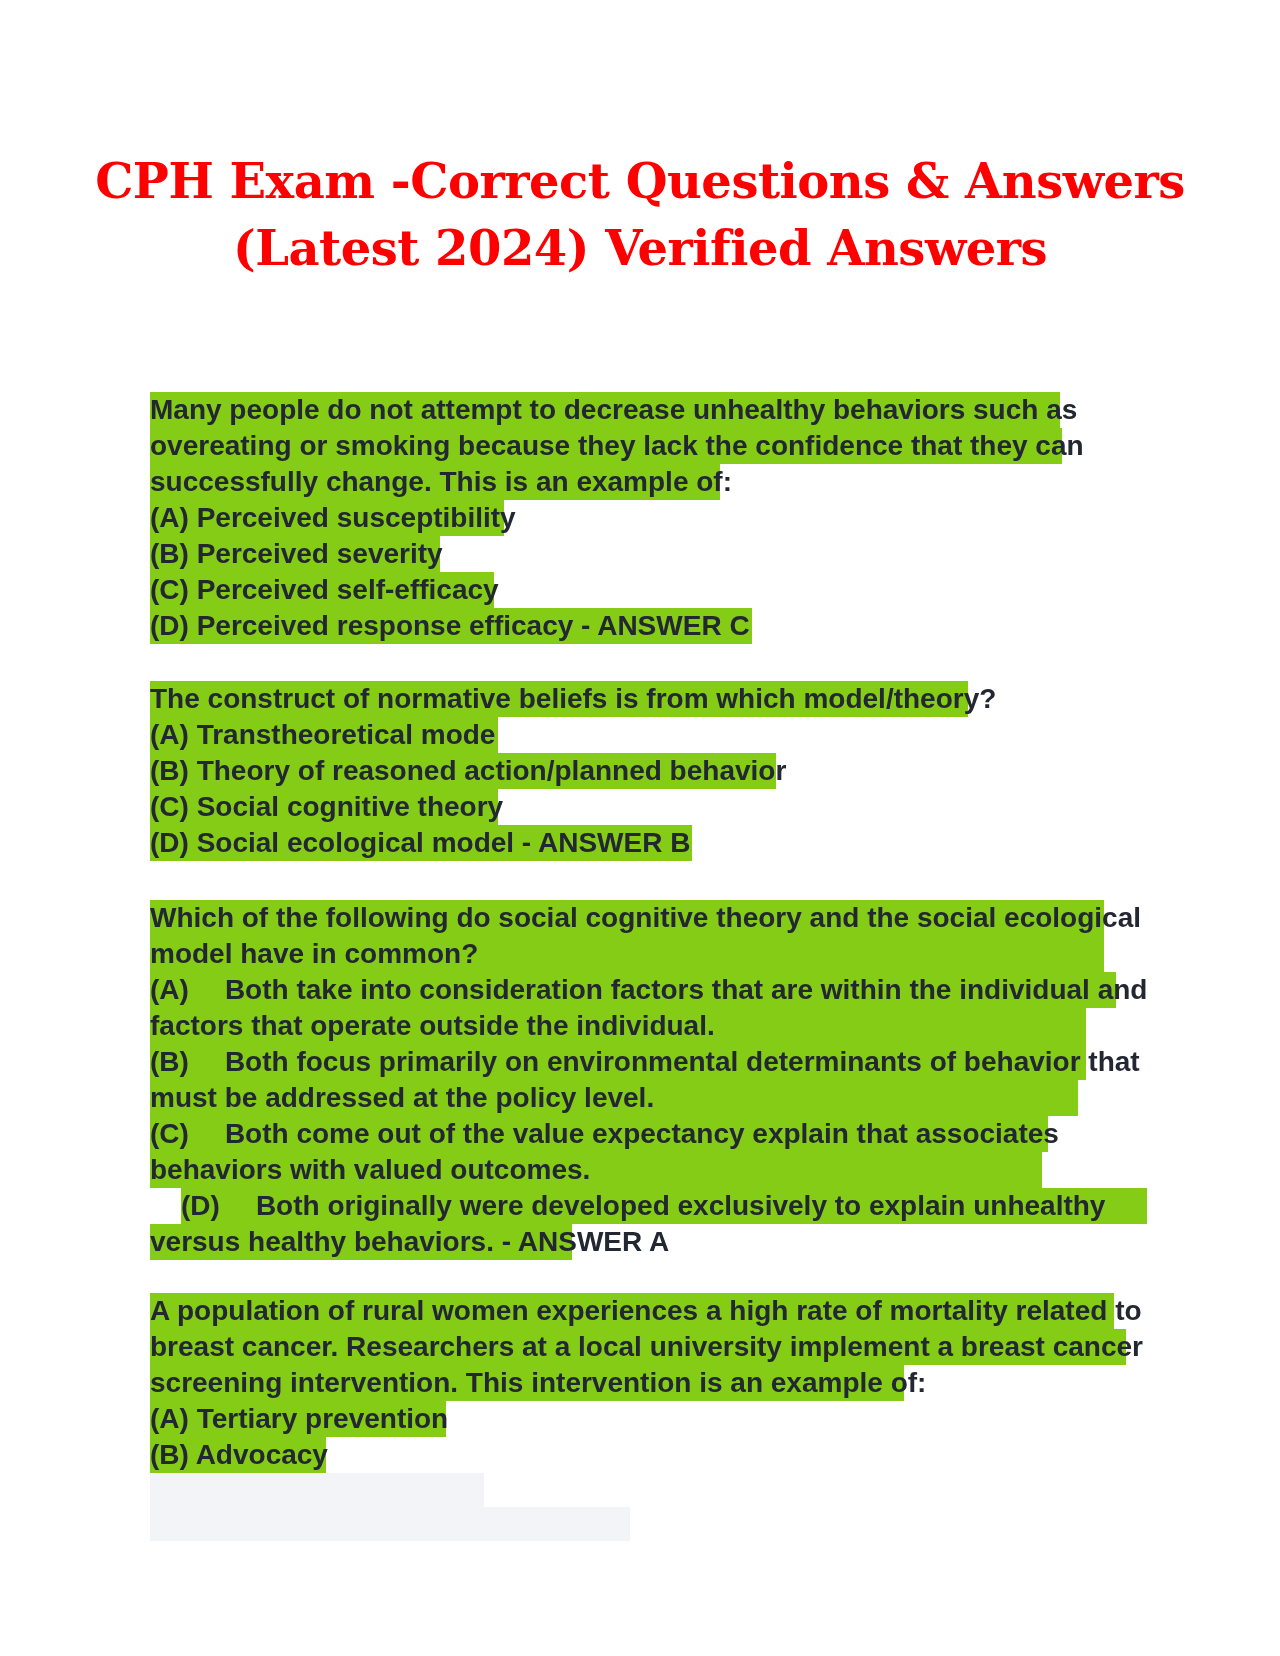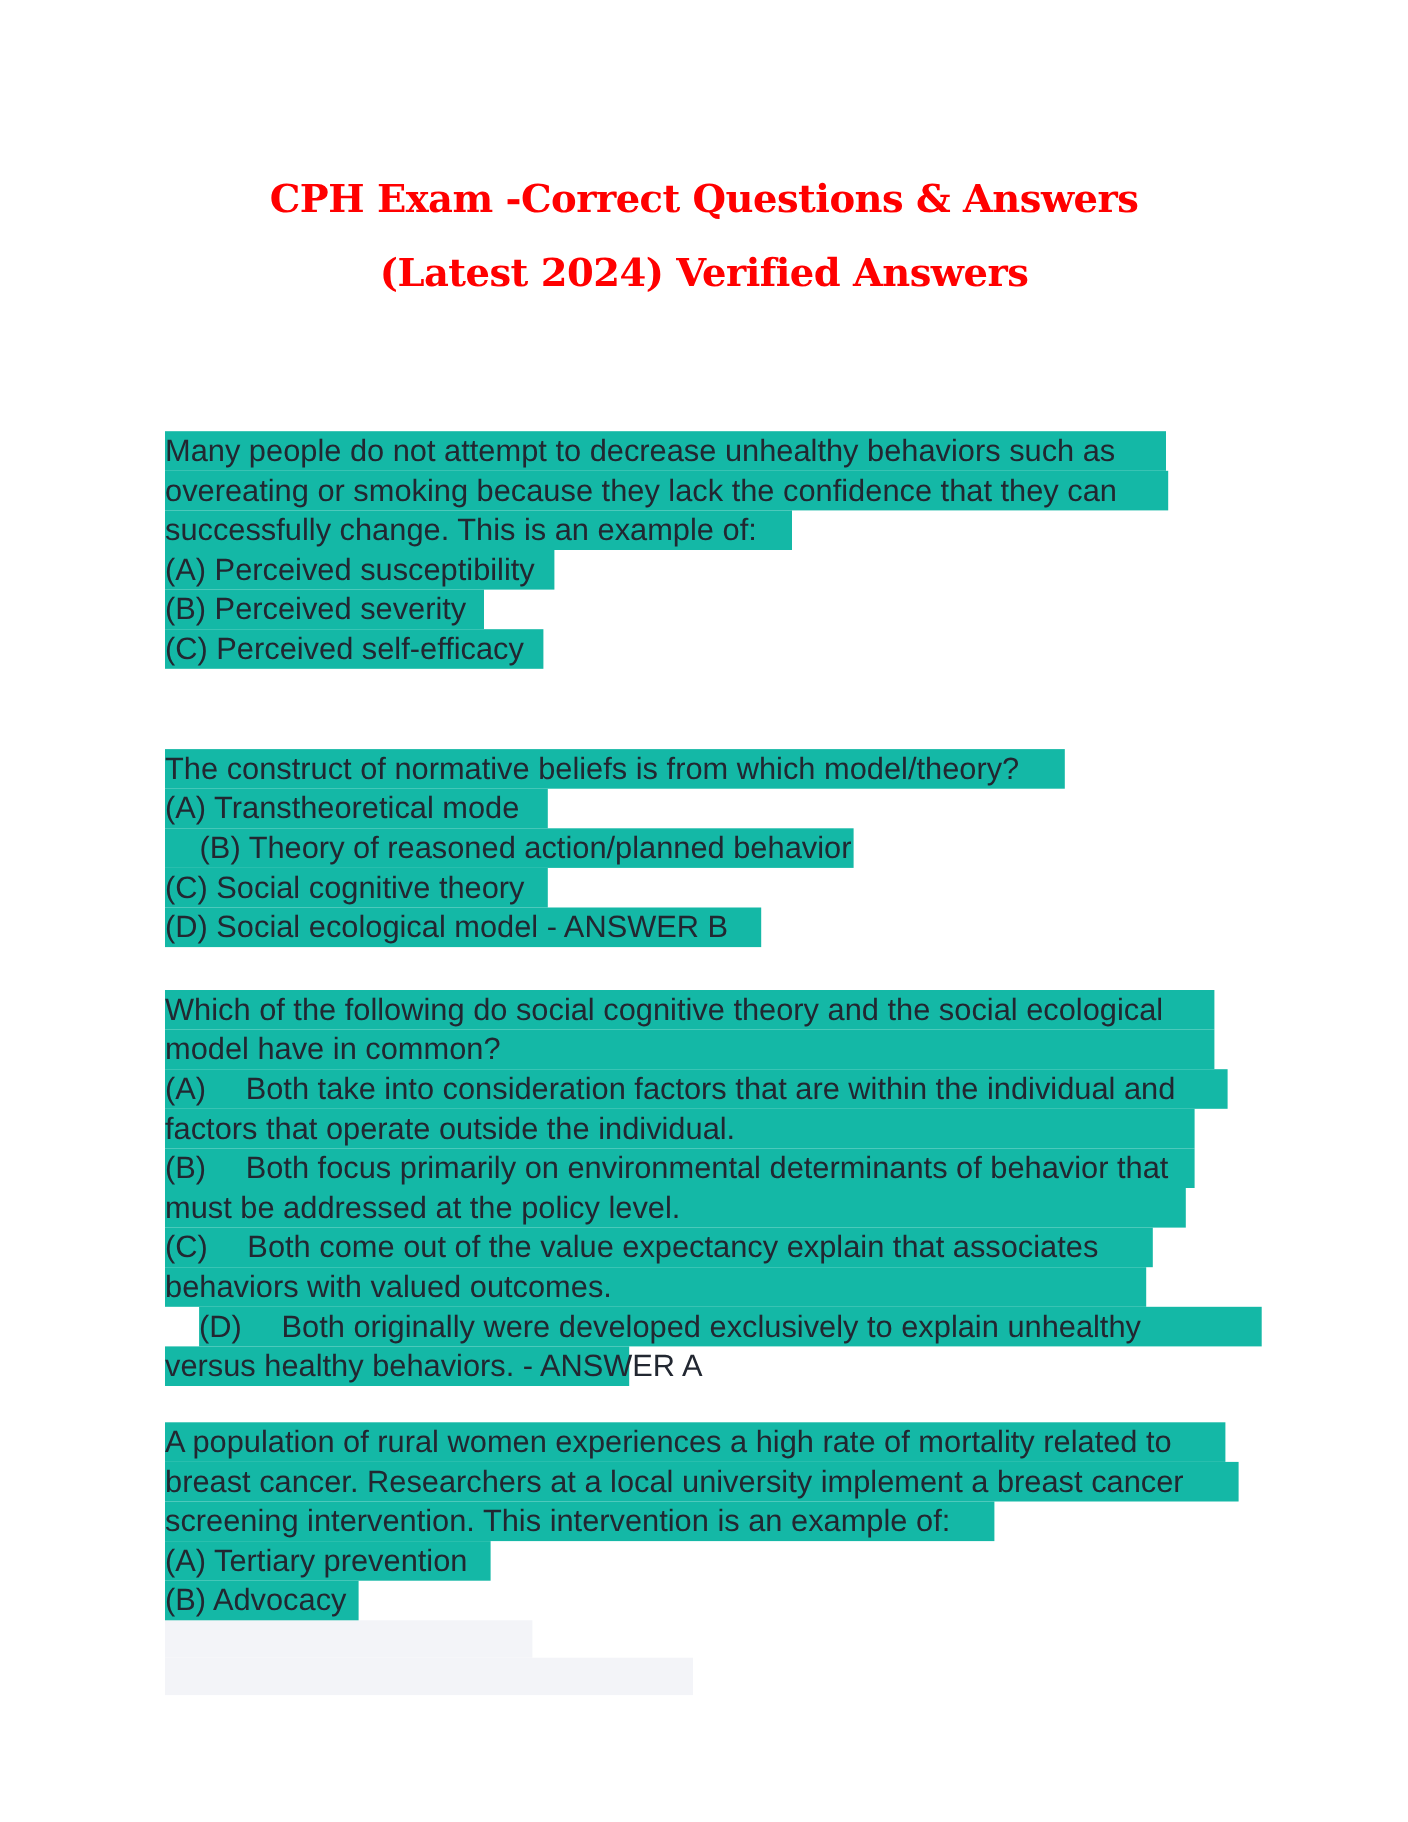--- a/index.html
+++ b/index.html
@@ -23,45 +23,46 @@
     }
     .title {
       position: absolute;
       left: 0;
       top: 148px;
       width: 1280px;
       text-align: center;
       color: #ff0000;
       font-family: "DejaVu Serif", "Liberation Serif", serif;
       font-weight: bold;
-      font-size: 35px;
+      font-size: 48px;
       line-height: 67px;
       letter-spacing: -0.5px;
     }
     .title .line {
       display: block;
     }
     .question {
       position: absolute;
       left: 150px;
       font-family: "Liberation Sans", "DejaVu Sans", sans-serif;
       font-size: 28px;
       color: #222731;
     }
     .qline {
       display: block;
       height: 36px;
       line-height: 36px;
       white-space: pre;
     }
     .qline span.hl {
-      background: #14b8a6;
+      background: #84cc16;
       display: inline-block;
       height: 36px;
       padding-right: 2px;
+      font-weight: bold;
     }
     .opt-label {
       display: inline-block;
     }
     .tab {
       display: inline-block;
       width: 36px;
     }
     .empty-band {
       display: block;
@@ -79,20 +80,21 @@
     <span class="line">(Latest 2024) Verified Answers</span>
   </div>
 
   <div class="question" style="top:392px;">
     <div class="qline"><span class="hl" style="width:908px;">Many people do not attempt to decrease unhealthy behaviors such as</span></div>
     <div class="qline"><span class="hl" style="width:910px;">overeating or smoking because they lack the confidence that they can</span></div>
     <div class="qline"><span class="hl" style="width:568px;">successfully change. This is an example of:</span></div>
     <div class="qline"><span class="hl" style="width:352px;"><span class="opt-label">(A)</span> <span>Perceived susceptibility</span></span></div>
     <div class="qline"><span class="hl" style="width:288px;"><span class="opt-label">(B)</span> <span>Perceived severity</span></span></div>
     <div class="qline"><span class="hl" style="width:342px;"><span class="opt-label">(C)</span> <span>Perceived self-efficacy</span></span></div>
+    <div class="qline"><span class="hl" style="width:600px;"><span class="opt-label">(D)</span> <span>Perceived response efficacy - ANSWER C</span></span></div>
   </div>
 
   <div class="question" style="top:681px;">
     <div class="qline"><span class="hl" style="width:816px;">The construct of normative beliefs is from which model/theory?</span></div>
     <div class="qline"><span class="hl" style="width:346px;"><span class="opt-label">(A)</span> <span>Transtheoretical mode</span></span></div>
     <div class="qline"><span class="hl" style="width:624px;text-align:right;"><span class="opt-label">(B)</span> <span>Theory of reasoned action/planned behavior</span></span></div>
     <div class="qline"><span class="hl" style="width:346px;"><span class="opt-label">(C)</span> <span>Social cognitive theory</span></span></div>
     <div class="qline"><span class="hl" style="width:540px;"><span class="opt-label">(D)</span> <span>Social ecological model - ANSWER B</span></span></div>
   </div>
 

